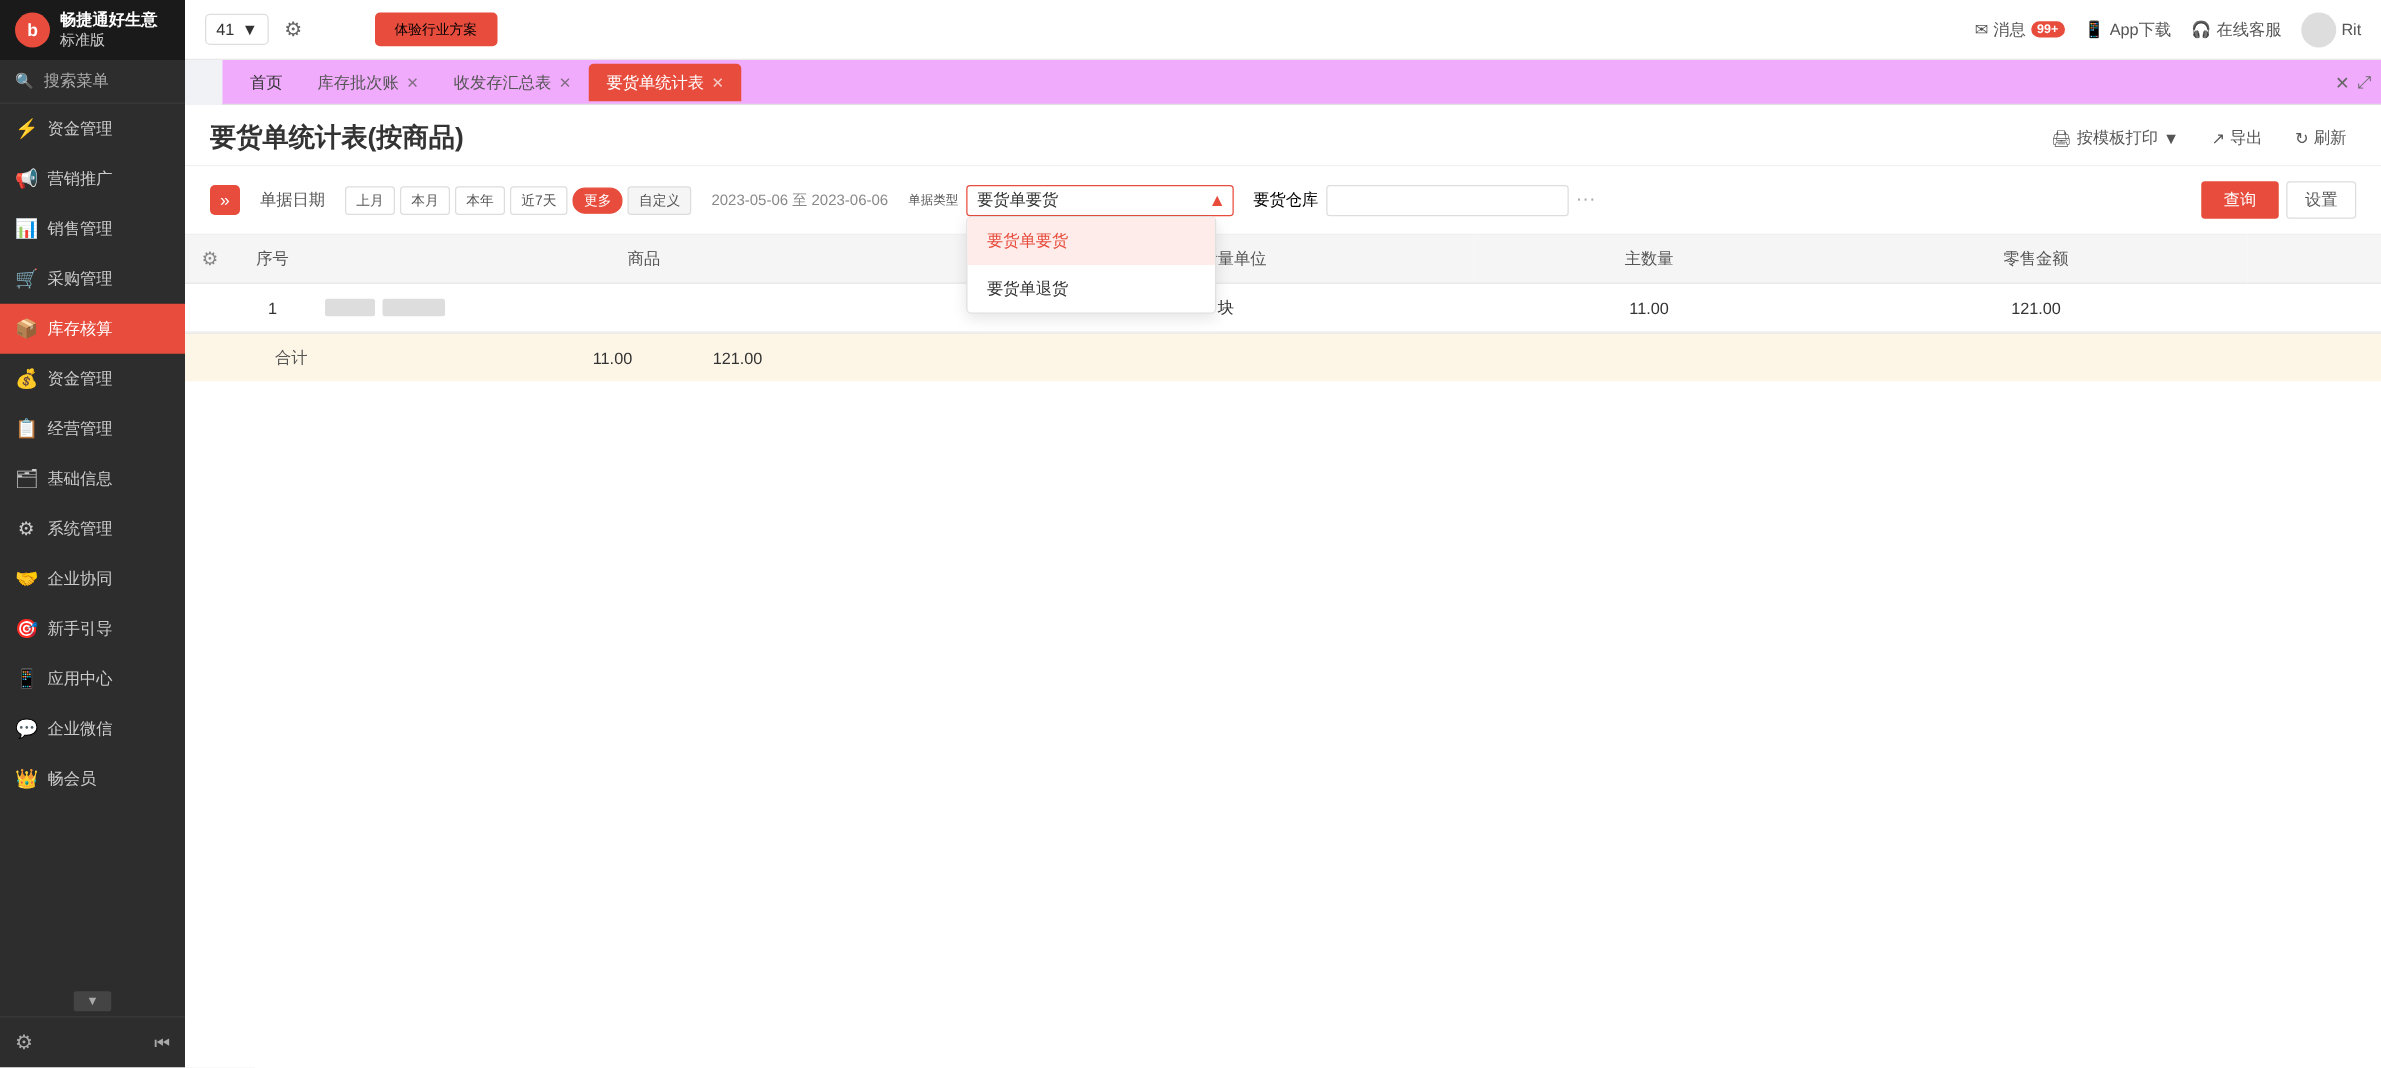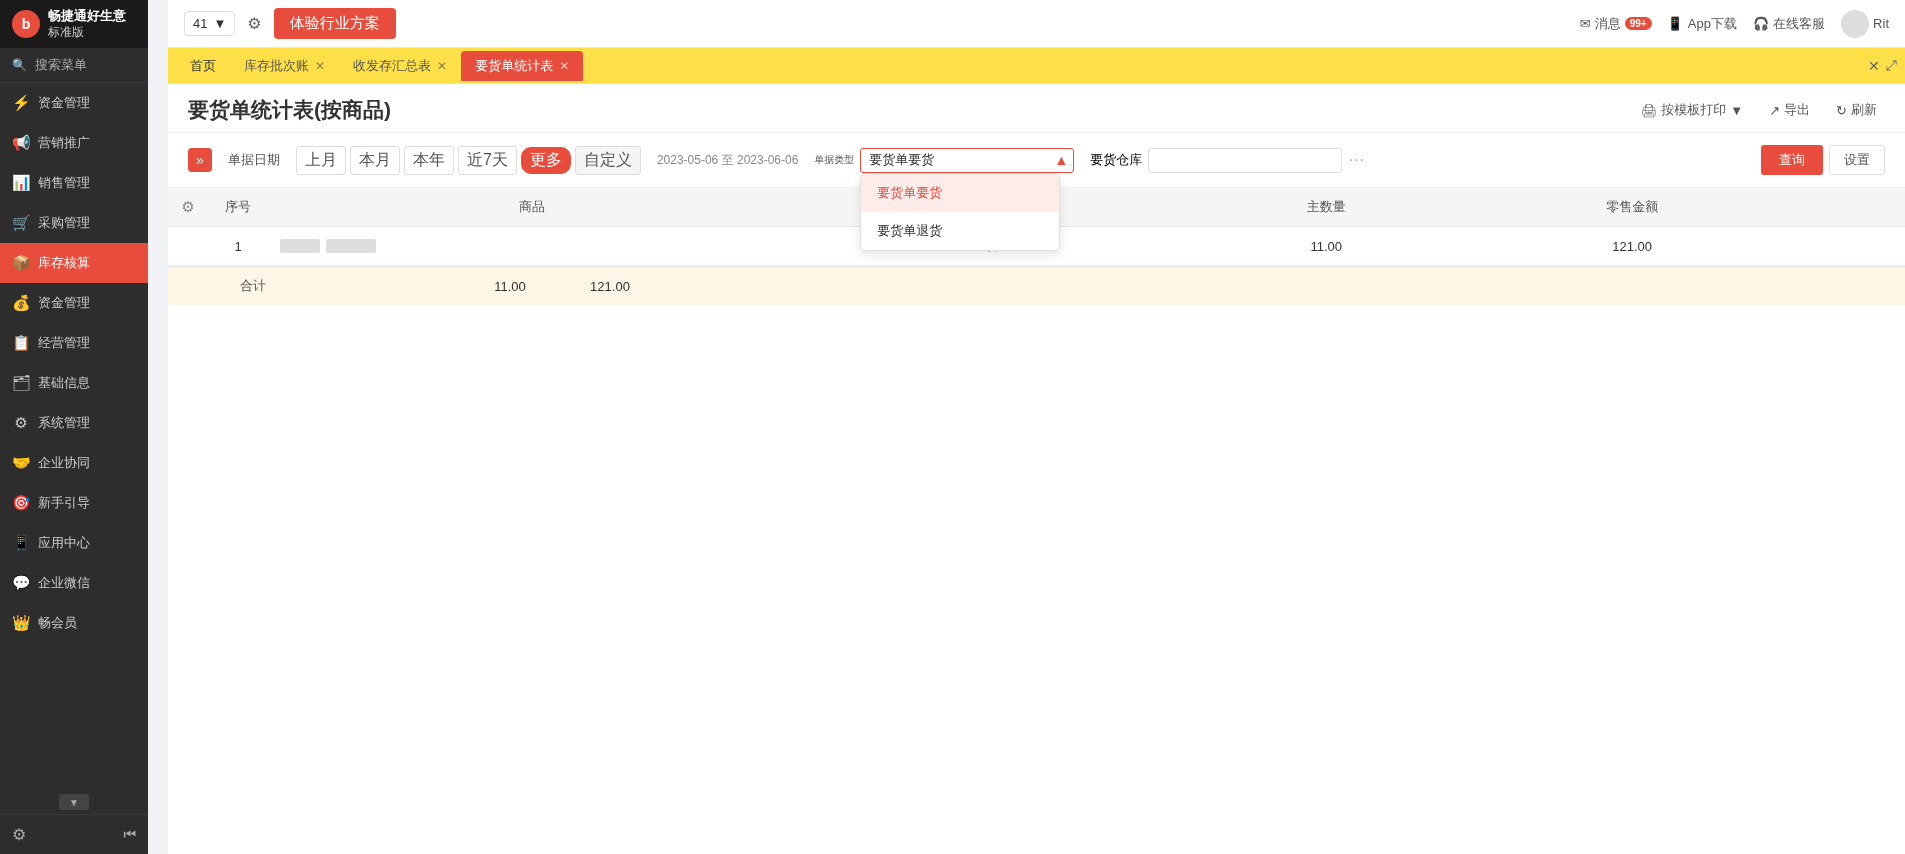--- a/index.html
+++ b/index.html
@@ -88,21 +88,20 @@
     }
     .sidebar-footer .gear-btn { color: #aaa; cursor: pointer; font-size: 16px; }
     .sidebar-footer .collapse-btn { color: #aaa; cursor: pointer; font-size: 14px; }
 
     
     .main {
       flex: 1;
       display: flex;
       flex-direction: column;
       overflow: hidden;
-      padding-left: 20px;
     }
 
     
     .topbar {
       background: #fff;
       height: 48px;
       display: flex;
       align-items: center;
       padding: 0 16px;
       border-bottom: 1px solid #e8e8e8;
@@ -117,26 +116,27 @@
       border-radius: 4px;
       padding: 4px 8px;
       cursor: pointer;
       font-size: 13px;
       color: #333;
       gap: 6px;
     }
     .settings-icon { color: #666; cursor: pointer; font-size: 16px; }
     .trial-btn {
       background: #e74c3c;
-      color: #ffffff;
+      color: #000000;
       border: none;
       border-radius: 4px;
       padding: 6px 16px;
       cursor: pointer;
-      font-size: 15px;
+      font-size: 11px;
+      margin-left: 46px;
     }
     .topbar-right { display: flex; align-items: center; gap: 16px; }
     .topbar-right .msg-item {
       display: flex;
       align-items: center;
       gap: 4px;
       color: #555;
       cursor: pointer;
       font-size: 13px;
       position: relative;
@@ -152,27 +152,28 @@
     .user-avatar {
       width: 28px;
       height: 28px;
       background: #ddd;
       border-radius: 50%;
       display: inline-block;
     }
 
     
     .tabs-bar {
-      background: #fde047;
+      background: #f0abfc;
       display: flex;
       align-items: center;
       border-bottom: 1px solid #e0e0e0;
       padding: 0 8px;
       height: 36px;
       flex-shrink: 0;
+      margin-left: 30px;
     }
     .tab-item {
       display: flex;
       align-items: center;
       padding: 6px 14px;
       cursor: pointer;
       font-size: 13px;
       color: #555;
       border-radius: 4px 4px 0 0;
       white-space: nowrap;
@@ -241,21 +242,21 @@
       justify-content: center;
     }
     .filter-label { color: #555; font-size: 13px; white-space: nowrap; }
     .date-range-btns { display: flex; gap: 4px; align-items: center; }
     .date-btn {
       padding: 3px 8px;
       border: 1px solid #ddd;
       background: #fff;
       border-radius: 3px;
       cursor: pointer;
-      font-size: 16px;
+      font-size: 11px;
       color: #555;
     }
     .date-btn.more {
       background: #e74c3c;
       color: #fff;
       border-color: #e74c3c;
       border-radius: 10px;
       padding: 2px 8px;
     }
     .date-btn.custom { background: #f5f5f5; }

